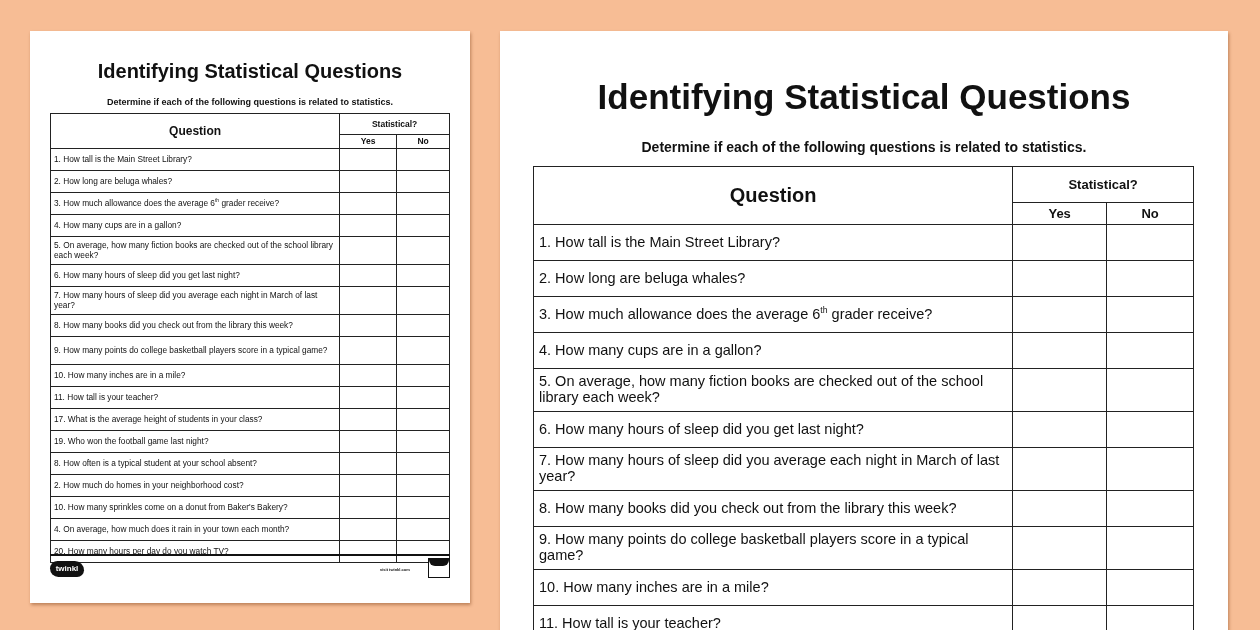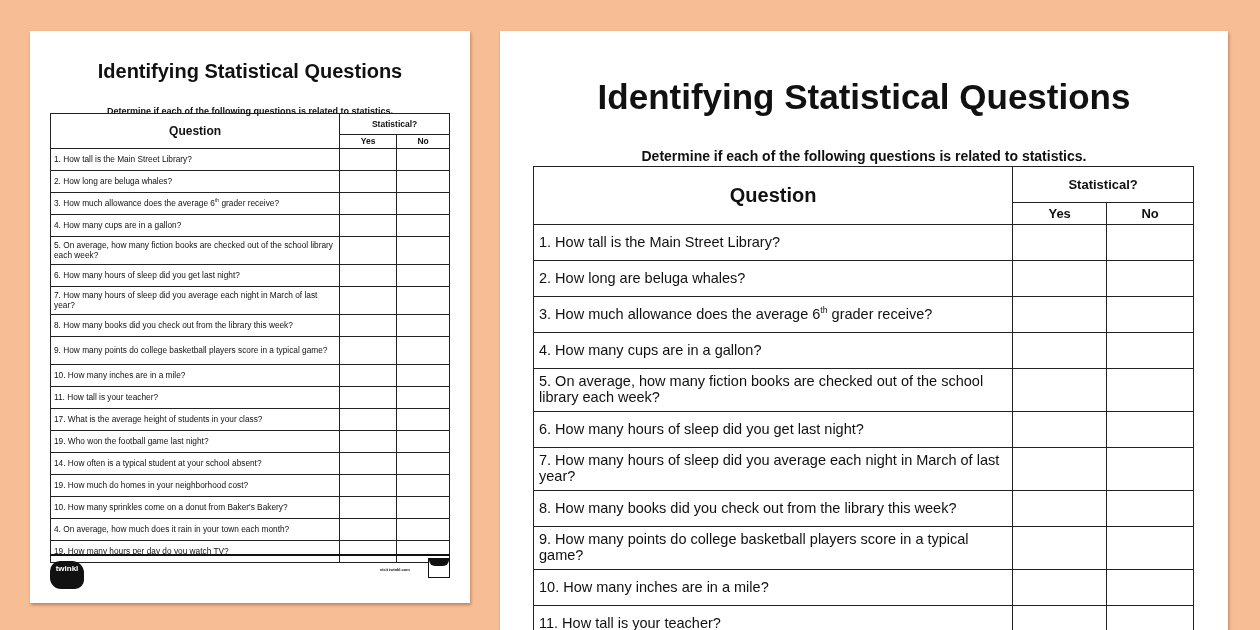--- a/index.html
+++ b/index.html
@@ -9,21 +9,21 @@
     font-family:"Liberation Sans", sans-serif; color:#111;
   }
   .page {
     position:absolute; background:#fff;
     box-shadow: 1px 2px 3px rgba(120,60,20,0.45);
   }
   #page-left { left:30px; top:31px; width:440px; height:572px; }
   #page-right { left:500px; top:31px; width:728px; height:640px; }
 
   .title { text-align:center; font-weight:bold; color:#111; margin:0; }
-  .subtitle { text-align:center; font-weight:bold; margin:12px; }
+  .subtitle { text-align:center; font-weight:bold; margin:3px; }
 
   table.ws { border-collapse:collapse; position:absolute; }
   table.ws td, table.ws th { border:1px solid #222; padding:0; }
   table.ws th { font-weight:bold; text-align:center; }
   table.ws td.q { text-align:left; vertical-align:middle; line-height:1.1; }
   sup { font-size:0.6em; line-height:0; }
 
   
   #page-left .title { position:absolute; left:0; right:0; top:29px; font-size:20px; }
   #page-left .subtitle { position:absolute; left:0; right:0; top:63px; font-size:9px; }
@@ -33,21 +33,21 @@
   #page-left table.ws th.yn { height:13px; font-size:8.5px; }
   #page-left table.ws td.q { padding:2px 3px; height:17px; }
   #page-left table.ws td.q.tall { height:23px; }
   #page-left col.c1 { width:290px; } #page-left col.c2 { width:57px; } #page-left col.c3 { width:53px; }
 
   #page-left .footer-rule { position:absolute; left:20px; width:400px; top:523px; border-top:2px solid #111; }
   .logo {
     position:absolute; background:#111; color:#fff; border-radius:10px 12px 9px 11px;
     font-weight:bold; text-align:center;
   }
-  #page-left .logo { left:20px; top:530px; width:34px; height:28px; font-size:8px; line-height:16px; }
+  #page-left .logo { left:20px; top:530px; width:34px; height:16px; font-size:8px; line-height:16px; }
   .visit { position:absolute; font-weight:bold; }
   #page-left .visit { left:350px; top:536px; font-size:4px; }
   .badge { position:absolute; border:1.5px solid #111; background:#fff; }
   #page-left .badge { left:398px; top:527px; width:20px; height:18px; }
   .badge .b-top { background:#111; height:40%; border-radius:0 0 6px 6px; }
 
   
   #page-right .title { position:absolute; left:0; right:0; top:46px; font-size:35px; }
   #page-right .subtitle { position:absolute; left:0; right:0; top:105px; font-size:14px; }
   #page-right table.ws { left:33px; top:135px; width:661px; font-size:14.5px; }
@@ -140,41 +140,41 @@
           <td class="q">17. What is the average height of students in your class?</td>
           <td></td>
           <td></td>
         </tr>
         <tr>
           <td class="q">19. Who won the football game last night?</td>
           <td></td>
           <td></td>
         </tr>
         <tr>
-          <td class="q">14. How often is a typical student at your school absent?</td>
-          <td></td>
-          <td></td>
-        </tr>
-        <tr>
-          <td class="q">19. How much do homes in your neighborhood cost?</td>
+          <td class="q">8. How often is a typical student at your school absent?</td>
+          <td></td>
+          <td></td>
+        </tr>
+        <tr>
+          <td class="q">2. How much do homes in your neighborhood cost?</td>
           <td></td>
           <td></td>
         </tr>
         <tr>
           <td class="q">10. How many sprinkles come on a donut from Baker's Bakery?</td>
           <td></td>
           <td></td>
         </tr>
         <tr>
           <td class="q">4. On average, how much does it rain in your town each month?</td>
           <td></td>
           <td></td>
         </tr>
         <tr>
-          <td class="q">19. How many hours per day do you watch TV?</td>
+          <td class="q">20. How many hours per day do you watch TV?</td>
           <td></td>
           <td></td>
         </tr>
       </tbody>
   </table>
   <div class="footer-rule"></div>
   <div class="logo">twinkl</div>
   <div class="visit">visit twinkl.com</div>
   <div class="badge">
       <div class="b-top"></div>

